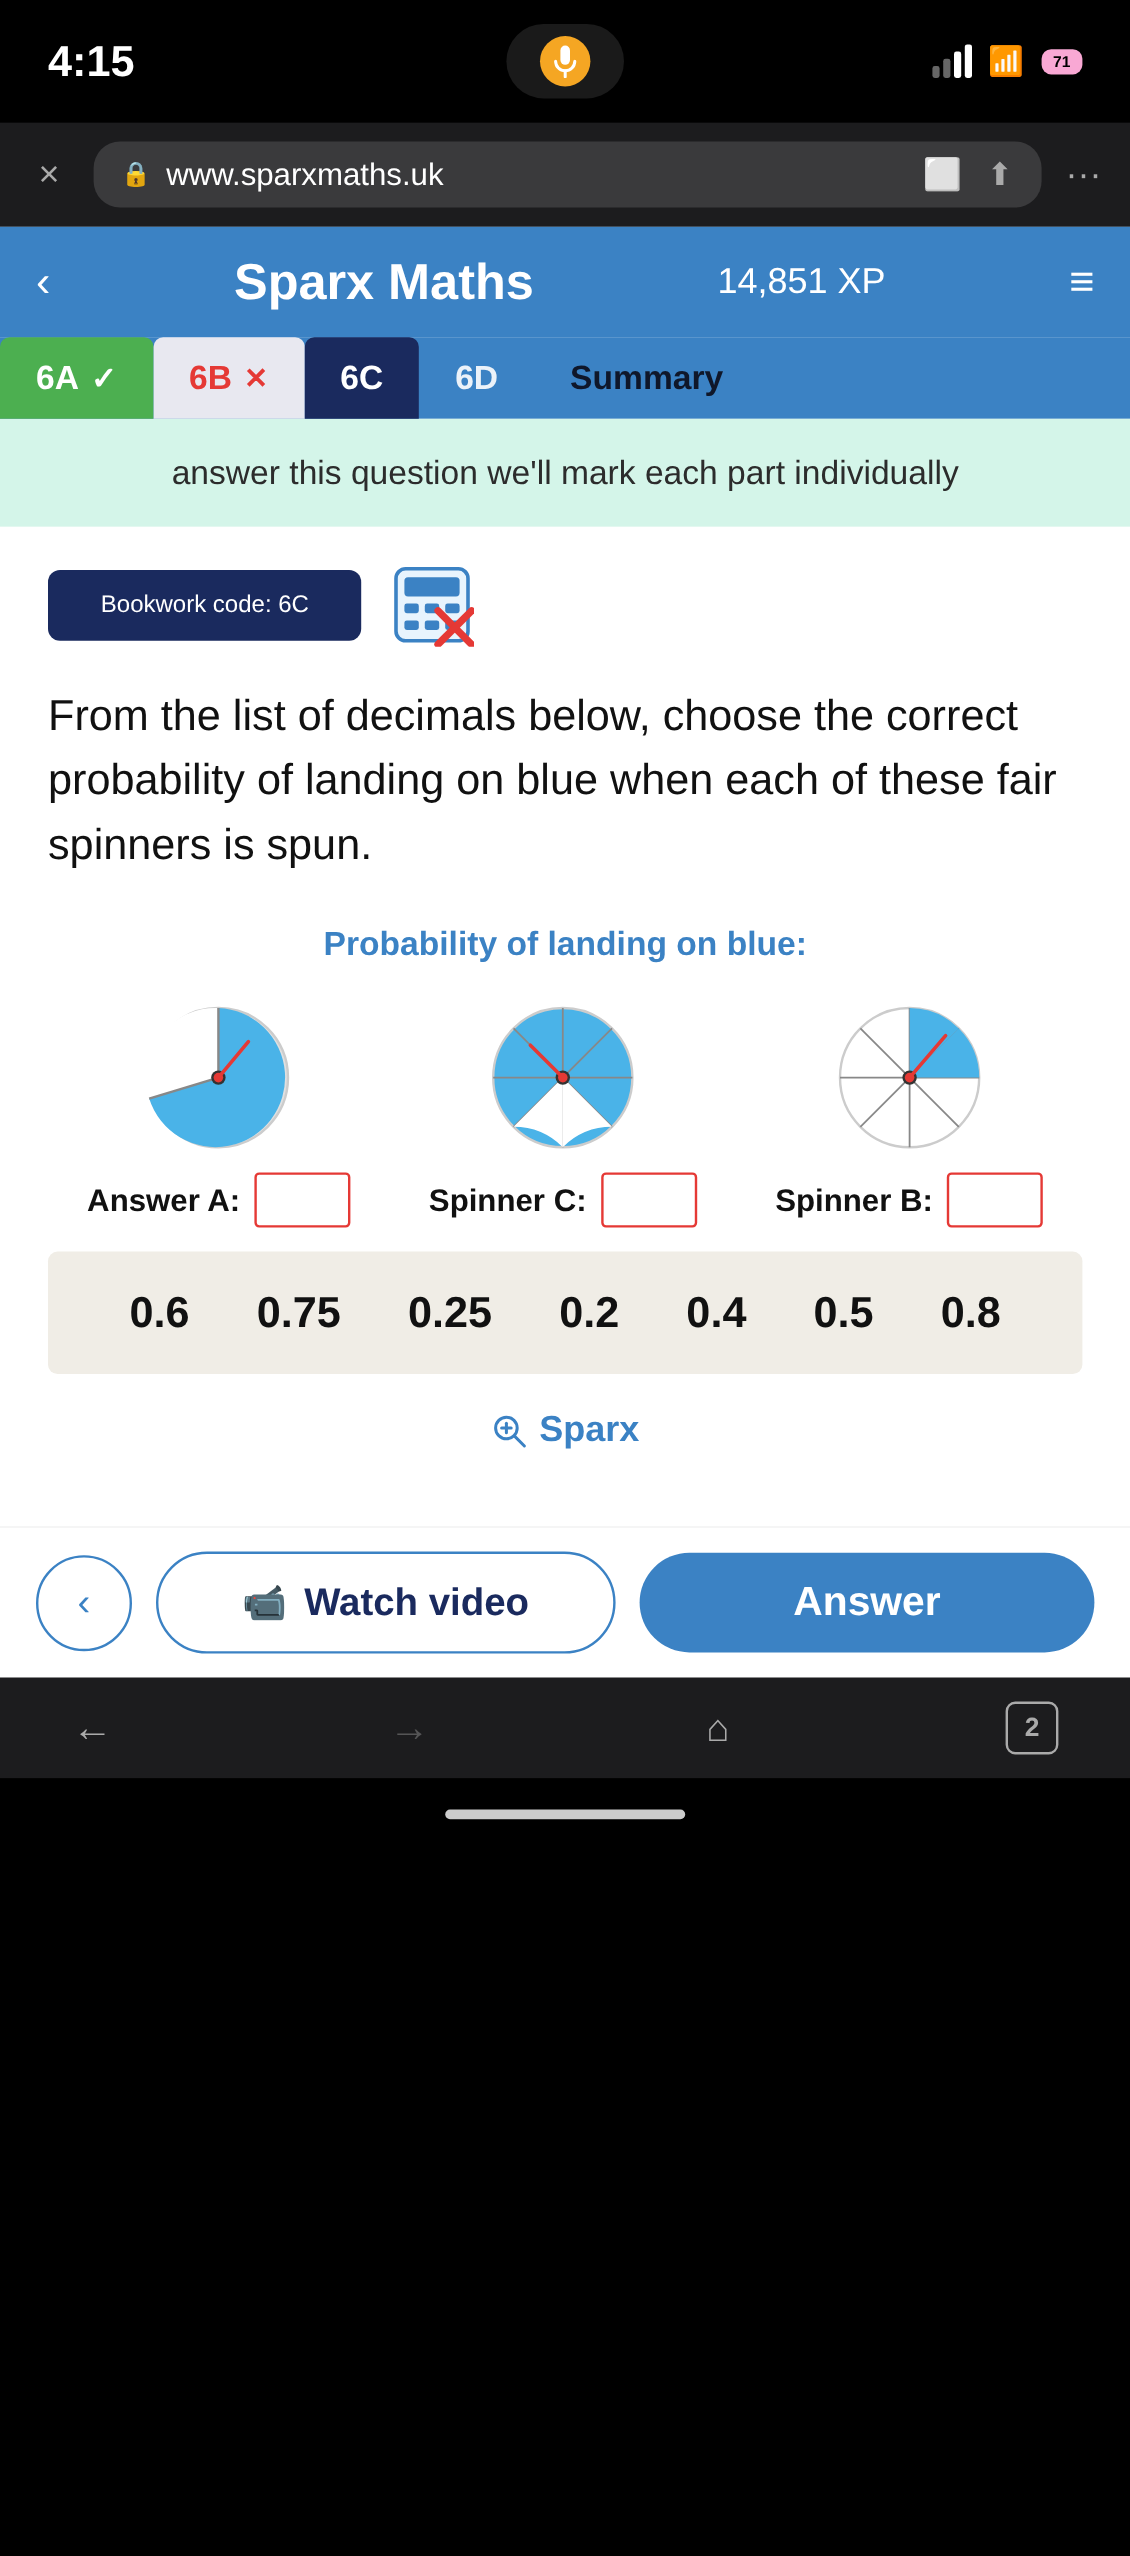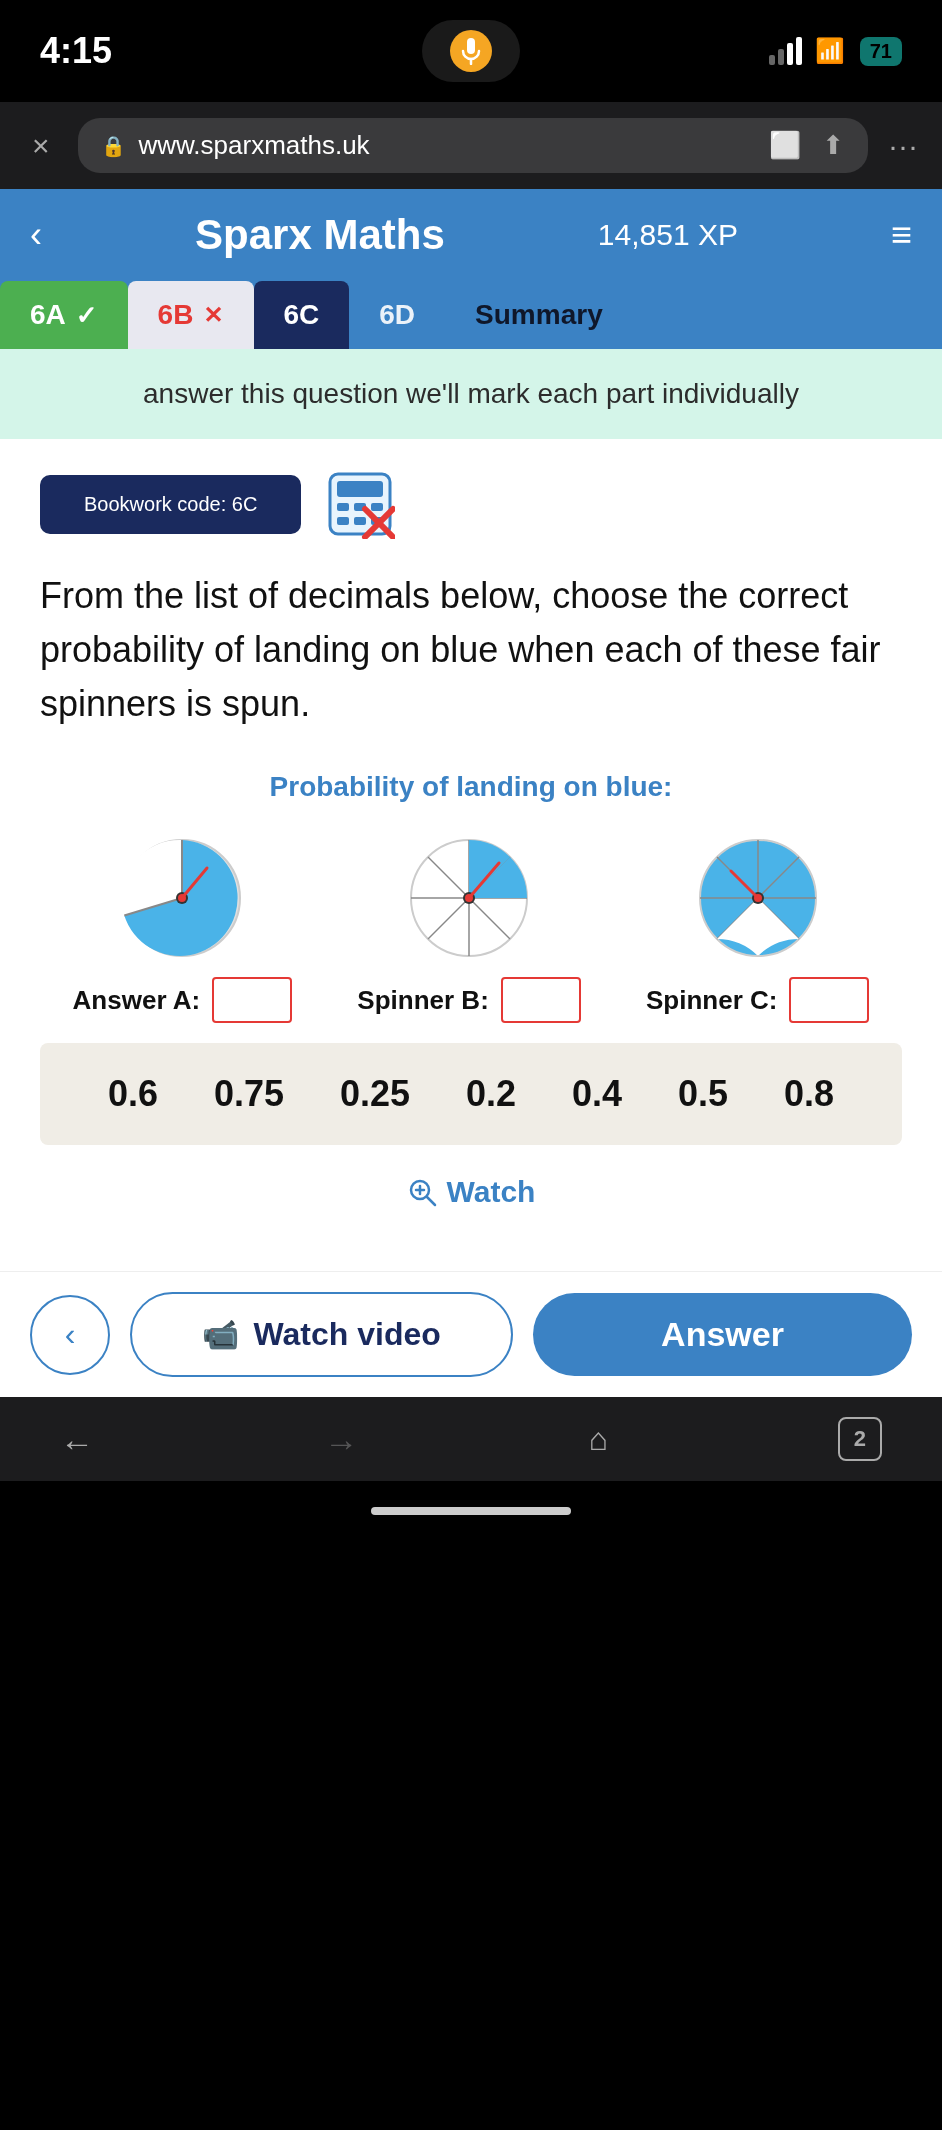--- a/index.html
+++ b/index.html
@@ -59,23 +59,23 @@
       align-items: flex-end;
       gap: 3px;
     }
     .signal-bar {
       background: #fff;
       width: 6px;
       border-radius: 2px;
     }
     .wifi-icon { color: #fff; font-size: 24px; }
     .battery-badge {
-      background: #0f766e;
+      background: #f9a8d4;
       color: #000;
-      font-size: 20px;
+      font-size: 13px;
       font-weight: 700;
       border-radius: 8px;
       padding: 3px 10px;
     }
 
     
     .browser-bar {
       background: #1c1c1e;
       padding: 16px 24px;
       display: flex;
@@ -559,68 +559,68 @@
             <circle cx="65" cy="65" r="4" fill="#e53935"></circle>
           </svg>
           <div class="spinner-label-row">
             <span>Answer A:</span>
             <input class="spinner-input" type="text" style="">
           </div>
         </div>
 
         <div class="spinner-item">
           <svg class="spinner-svg" viewBox="0 0 130 130">
-            <circle cx="65" cy="65" r="58" fill="#ffffff" stroke="#ccc" stroke-width="2"></circle>
+            <circle cx="65" cy="65" r="58" fill="#4ab3e8" stroke="#ccc" stroke-width="2"></circle>
 
             <line x1="65" y1="65" x2="65" y2="7" stroke="#888" stroke-width="1.5"></line>
             <line x1="65" y1="65" x2="106" y2="24" stroke="#888" stroke-width="1.5"></line>
             <line x1="65" y1="65" x2="123" y2="65" stroke="#888" stroke-width="1.5"></line>
             <line x1="65" y1="65" x2="106" y2="106" stroke="#888" stroke-width="1.5"></line>
             <line x1="65" y1="65" x2="65" y2="123" stroke="#888" stroke-width="1.5"></line>
             <line x1="65" y1="65" x2="24" y2="106" stroke="#888" stroke-width="1.5"></line>
             <line x1="65" y1="65" x2="7" y2="65" stroke="#888" stroke-width="1.5"></line>
             <line x1="65" y1="65" x2="24" y2="24" stroke="#888" stroke-width="1.5"></line>
 
-            <path d="M65 65 L65 7 A58 58 0 0 1 106 24 Z" fill="#4ab3e8"></path>
-            <path d="M65 65 L106 24 A58 58 0 0 1 123 65 Z" fill="#4ab3e8"></path>
+            <path d="M65 65 L24 106 A58 58 0 0 1 65 123 Z" fill="#ffffff"></path>
+            <path d="M65 65 L65 123 A58 58 0 0 1 106 106 Z" fill="#ffffff"></path>
 
             <circle cx="65" cy="65" r="6" fill="#333"></circle>
 
-            <line x1="65" y1="65" x2="95" y2="30" stroke="#e53935" stroke-width="3" stroke-linecap="round"></line>
+            <line x1="65" y1="65" x2="38" y2="38" stroke="#e53935" stroke-width="3" stroke-linecap="round"></line>
             <circle cx="65" cy="65" r="4" fill="#e53935"></circle>
           </svg>
           <div class="spinner-label-row">
-            <span>Spinner B:</span>
+            <span>Spinner C:</span>
             <input class="spinner-input" type="text" style="">
           </div>
         </div>
 
         <div class="spinner-item">
           <svg class="spinner-svg" viewBox="0 0 130 130">
-            <circle cx="65" cy="65" r="58" fill="#4ab3e8" stroke="#ccc" stroke-width="2"></circle>
+            <circle cx="65" cy="65" r="58" fill="#ffffff" stroke="#ccc" stroke-width="2"></circle>
 
             <line x1="65" y1="65" x2="65" y2="7" stroke="#888" stroke-width="1.5"></line>
             <line x1="65" y1="65" x2="106" y2="24" stroke="#888" stroke-width="1.5"></line>
             <line x1="65" y1="65" x2="123" y2="65" stroke="#888" stroke-width="1.5"></line>
             <line x1="65" y1="65" x2="106" y2="106" stroke="#888" stroke-width="1.5"></line>
             <line x1="65" y1="65" x2="65" y2="123" stroke="#888" stroke-width="1.5"></line>
             <line x1="65" y1="65" x2="24" y2="106" stroke="#888" stroke-width="1.5"></line>
             <line x1="65" y1="65" x2="7" y2="65" stroke="#888" stroke-width="1.5"></line>
             <line x1="65" y1="65" x2="24" y2="24" stroke="#888" stroke-width="1.5"></line>
 
-            <path d="M65 65 L24 106 A58 58 0 0 1 65 123 Z" fill="#ffffff"></path>
-            <path d="M65 65 L65 123 A58 58 0 0 1 106 106 Z" fill="#ffffff"></path>
+            <path d="M65 65 L65 7 A58 58 0 0 1 106 24 Z" fill="#4ab3e8"></path>
+            <path d="M65 65 L106 24 A58 58 0 0 1 123 65 Z" fill="#4ab3e8"></path>
 
             <circle cx="65" cy="65" r="6" fill="#333"></circle>
 
-            <line x1="65" y1="65" x2="38" y2="38" stroke="#e53935" stroke-width="3" stroke-linecap="round"></line>
+            <line x1="65" y1="65" x2="95" y2="30" stroke="#e53935" stroke-width="3" stroke-linecap="round"></line>
             <circle cx="65" cy="65" r="4" fill="#e53935"></circle>
           </svg>
           <div class="spinner-label-row">
-            <span>Spinner C:</span>
+            <span>Spinner B:</span>
             <input class="spinner-input" type="text" style="">
           </div>
         </div>
 
       </div>
 
       <div class="options-row">
         <span class="option-value">0.6</span>
         <span class="option-value">0.75</span>
         <span class="option-value">0.25</span>
@@ -633,21 +633,21 @@
     </div>
 
     <div class="zoom-row">
       <button class="zoom-btn">
         <svg width="30" height="30" viewBox="0 0 30 30">
           <circle cx="13" cy="13" r="9" stroke="#3b82c4" stroke-width="2.5" fill="none"></circle>
           <line x1="20" y1="20" x2="28" y2="28" stroke="#3b82c4" stroke-width="2.5" stroke-linecap="round"></line>
           <line x1="9" y1="13" x2="17" y2="13" stroke="#3b82c4" stroke-width="2.5" stroke-linecap="round"></line>
           <line x1="13" y1="9" x2="13" y2="17" stroke="#3b82c4" stroke-width="2.5" stroke-linecap="round"></line>
         </svg>
-        <span>Watch</span>
+        <span>Sparx</span>
       </button>
     </div>
 
   </div>
 
   <div class="bottom-action-bar">
     <button class="prev-btn">
       <span>‹</span>
     </button>
     <button class="watch-video-btn">

